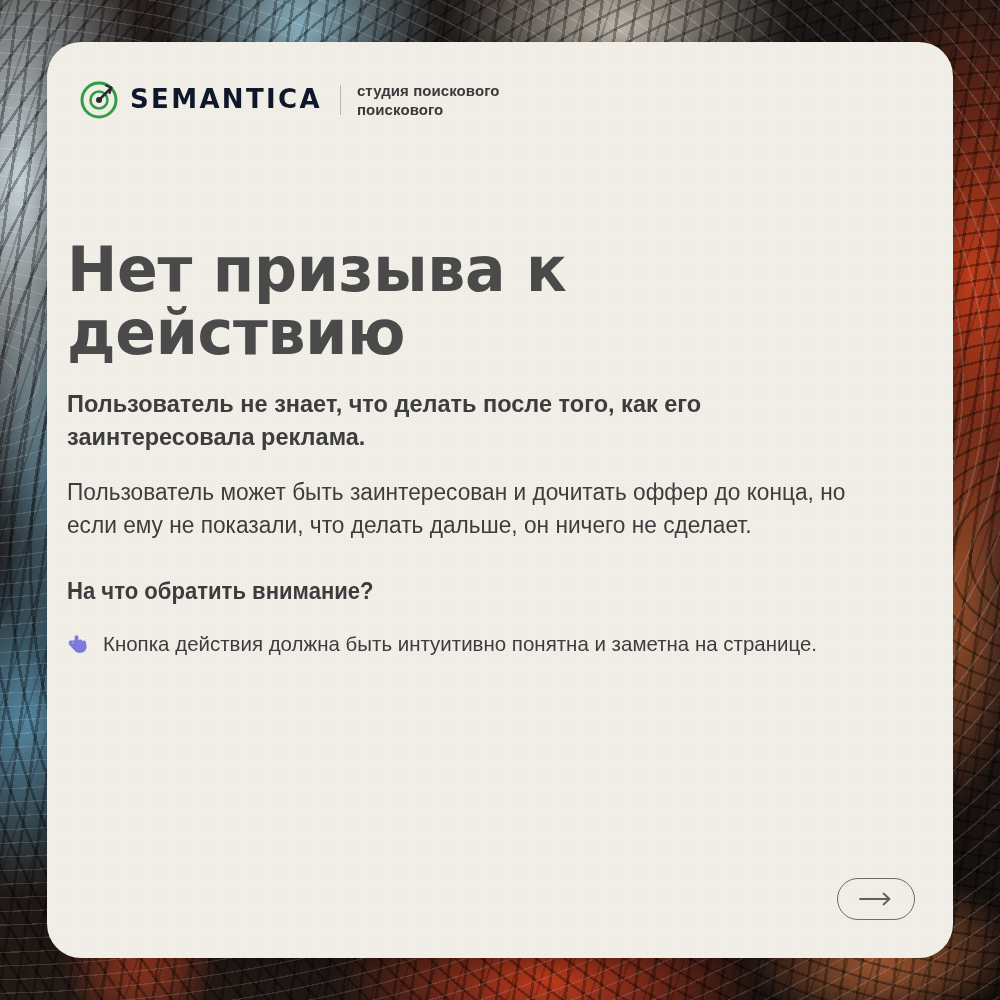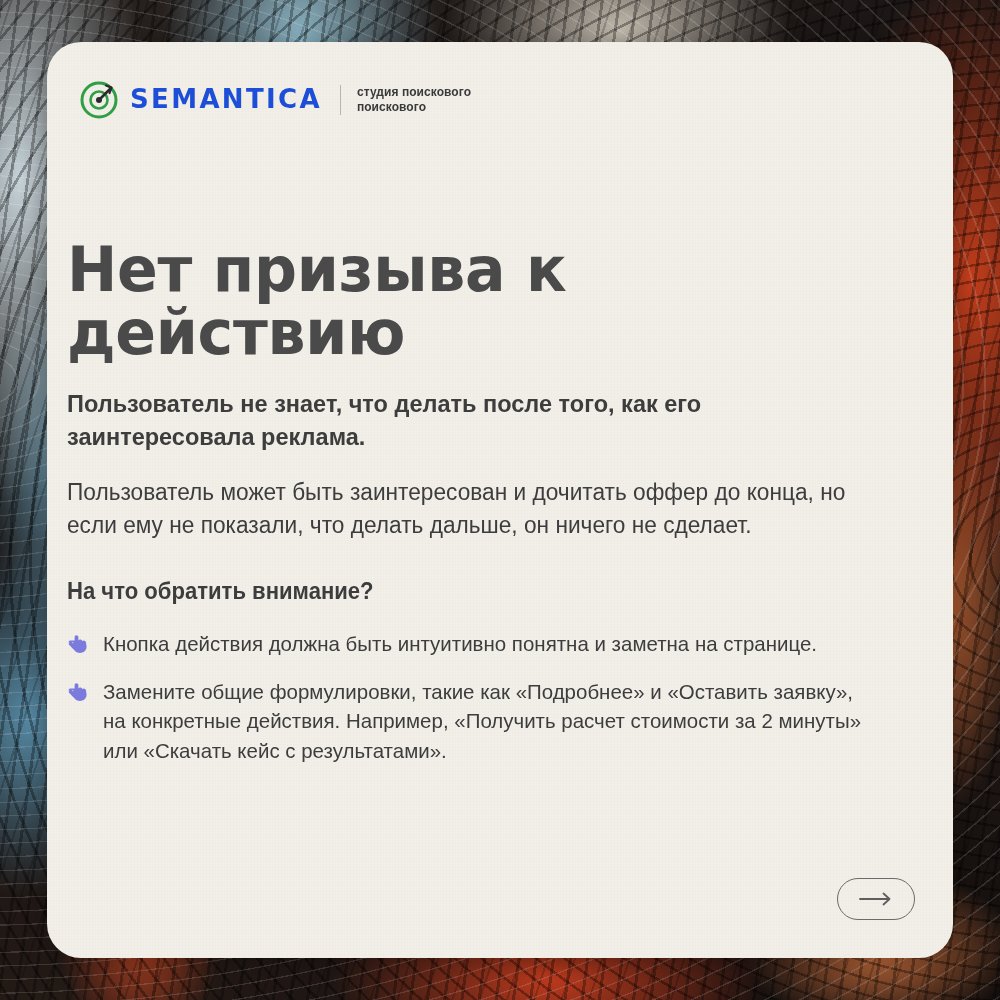--- a/index.html
+++ b/index.html
@@ -92,34 +92,34 @@
   .brand-mark {
     width: 38px;
     height: 38px;
     display: block;
   }
   .brand-name {
     font-family: "DejaVu Sans", sans-serif;
     font-weight: 700;
     font-size: 26px;
     letter-spacing: 0.09em;
-    color: #1d4ed8;
+    color: #0f172a;
     line-height: 1;
     padding-bottom: 2px;
   }
   .brand-sep {
     width: 1px;
     height: 30px;
     background: #b9b6ae;
     margin: 0 4px 0 6px;
   }
   .brand-tag {
     font-family: "Liberation Sans", sans-serif;
     font-weight: 700;
-    font-size: 12px;
+    font-size: 15px;
     line-height: 1.28;
     color: #3a3a3a;
     letter-spacing: 0.005em;
     max-width: 150px;
   }
 
   
   .content {
     position: absolute;
     left: 20px;
@@ -171,20 +171,21 @@
     line-height: 1.3;
     color: #3d3d3d;
     transform: scaleX(0.96);
     transform-origin: left center;
   }
 
   ul.points {
     list-style: none;
     margin: 0;
     padding: 0;
+    text-align: center;
   }
   ul.points li {
     display: flex;
     align-items: flex-start;
     gap: 14px;
     margin-bottom: 18px;
   }
   .bullet-icon {
     flex: 0 0 auto;
     width: 22px;
@@ -260,28 +261,20 @@
 
       <ul class="points">
         <li>
           <span class="bullet-icon">
             <svg width="22" height="24" viewBox="0 0 22 24" xmlns="http://www.w3.org/2000/svg">
               <path d="M1.5 10.2c0-1 .8-1.8 1.8-1.8h4.3V5.1c0-1 .8-1.9 1.9-1.9s1.9.9 1.9 1.9v3.3c.4-.5 1-.8 1.7-.8 1 0 1.8.6 2.1 1.4.4-.3.9-.5 1.4-.5 1.2 0 2.2.9 2.4 2.1l.5 3.4c.4 2.9-1.4 5.7-4.3 6.6-2.6.8-5.5.1-7.4-1.9l-5.5-5.7c-.7-.7-.7-1.9 0-2.6.6-.6 1.6-.7 2.3-.2l1.6 1.2v-1.2z" fill="currentColor"></path>
             </svg>
           </span>
           <span class="point-text">Кнопка действия должна быть интуитивно понятна и заметна на странице.</span>
         </li>
-        <li>
-          <span class="bullet-icon">
-            <svg width="22" height="24" viewBox="0 0 22 24" xmlns="http://www.w3.org/2000/svg">
-              <path d="M1.5 10.2c0-1 .8-1.8 1.8-1.8h4.3V5.1c0-1 .8-1.9 1.9-1.9s1.9.9 1.9 1.9v3.3c.4-.5 1-.8 1.7-.8 1 0 1.8.6 2.1 1.4.4-.3.9-.5 1.4-.5 1.2 0 2.2.9 2.4 2.1l.5 3.4c.4 2.9-1.4 5.7-4.3 6.6-2.6.8-5.5.1-7.4-1.9l-5.5-5.7c-.7-.7-.7-1.9 0-2.6.6-.6 1.6-.7 2.3-.2l1.6 1.2v-1.2z" fill="currentColor"></path>
-            </svg>
-          </span>
-          <span class="point-text">Замените общие формулировки, такие как «Подробнее» и «Оставить заявку», на конкретные действия. Например, «Получить расчет стоимости за 2 минуты» или «Скачать кейс с результатами».</span>
-        </li>
       </ul>
     </div>
 
     <button class="next-btn">
       <span>
         <svg width="34" height="14" viewBox="0 0 34 14" xmlns="http://www.w3.org/2000/svg">
           <path d="M1 7h29" stroke="#5e5e5e" stroke-width="1.8" stroke-linecap="round"></path>
           <path d="M24.5 1.5L30.5 7l-6 5.5" fill="none" stroke="#5e5e5e" stroke-width="1.8" stroke-linecap="round" stroke-linejoin="round"></path>
         </svg>
       </span>

